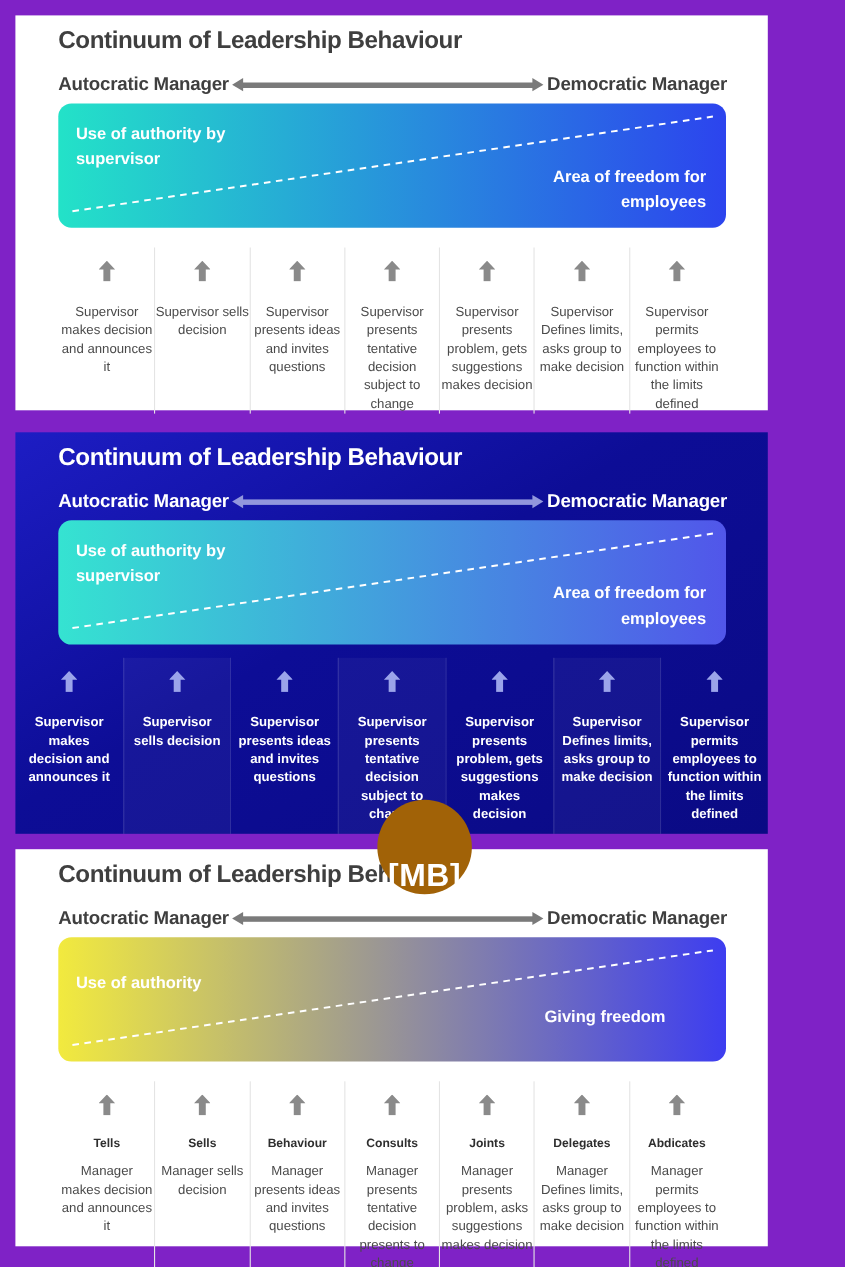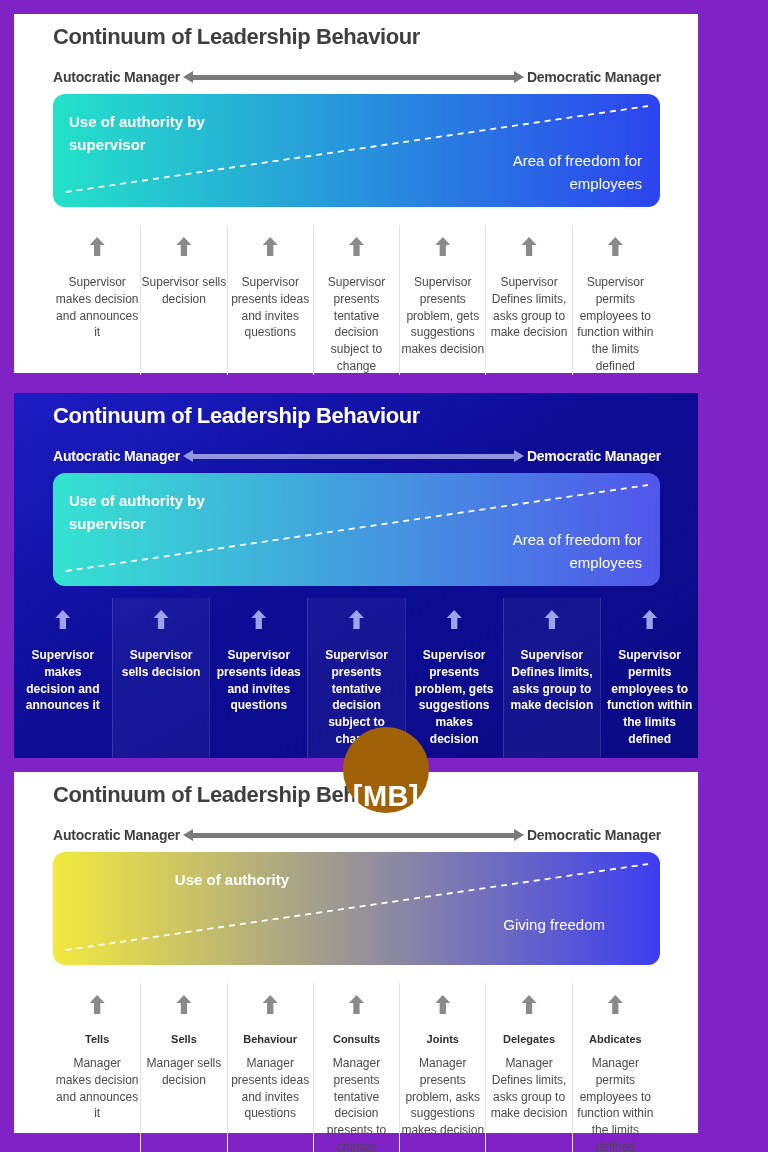--- a/index.html
+++ b/index.html
@@ -16,39 +16,39 @@
   #panel3{top:772px;height:361px;}
 
   .p-title{
     position:absolute;left:39px;top:10px;margin:0;
     font-size:22px;font-weight:700;letter-spacing:-0.4px;color:#3f3f3f;
   }
   .panel--dark .p-title{color:#ffffff;}
 
   .axis{position:absolute;left:39px;right:37px;top:52px;height:22px;
     display:flex;align-items:center;justify-content:space-between;}
-  .axis-label{font-size:14px;font-weight:700;color:#3f3f3f;letter-spacing:-0.2px;white-space:nowrap;}
+  .axis-label{font-size:17px;font-weight:700;color:#3f3f3f;letter-spacing:-0.2px;white-space:nowrap;}
   .panel--dark .axis-label{color:#ffffff;}
   .h-arrow{--ac:#7a7a7a;position:relative;width:380px;height:5px;background:var(--ac);margin:0 12px;}
   .panel--dark .h-arrow{--ac:#9297dd;}
   .h-arrow::before,.h-arrow::after{content:"";position:absolute;top:-4px;
     border-top:6.5px solid transparent;border-bottom:6.5px solid transparent;}
   .h-arrow::before{left:-9px;border-right:10px solid var(--ac);}
   .h-arrow::after{right:-9px;border-left:10px solid var(--ac);}
 
   .band{position:absolute;left:39px;right:38px;top:80px;height:113px;border-radius:12px;}
   .band--teal-blue{background:linear-gradient(90deg,#23e2c8,#2c44ee);}
   .band--teal-violet{background:linear-gradient(90deg,#35e3d1,#5156ea);}
   .band--yellow-blue{background:linear-gradient(90deg,#f2ea3e,#3d3df0);}
   .diag{position:absolute;inset:0;width:100%;height:100%;}
   .band-left{position:absolute;left:16px;top:17px;width:150px;
     color:#fff;font-weight:700;font-size:15px;line-height:1.5;margin:0;}
   .band-right{position:absolute;right:18px;top:56px;width:155px;text-align:right;
-    color:#fff;font-weight:400;font-size:15px;line-height:1.5;margin:0;}
-  #panel3 .band-left{top:17px;width:220px;text-align:right;}
+    color:#fff;font-weight:700;font-size:15px;line-height:1.5;margin:0;}
+  #panel3 .band-left{top:31px;width:220px;}
   #panel3 .band-right{right:55px;top:62px;width:220px;}
 
   .cols{position:absolute;left:40px;right:40px;top:211px;bottom:0;
     display:grid;grid-template-columns:repeat(7,1fr);}
   .panel--dark .cols{left:0;right:0;top:205px;}
   .col{border-left:1px solid #e4e4e4;text-align:center;padding-top:12px;}
   .col:first-child{border-left:none;}
   .panel--dark .col{border-left:1px solid rgba(255,255,255,0.14);}
   .panel--dark .col:first-child{border-left:none;}
   .panel--dark .col:nth-child(even){background:rgba(255,255,255,0.045);}

